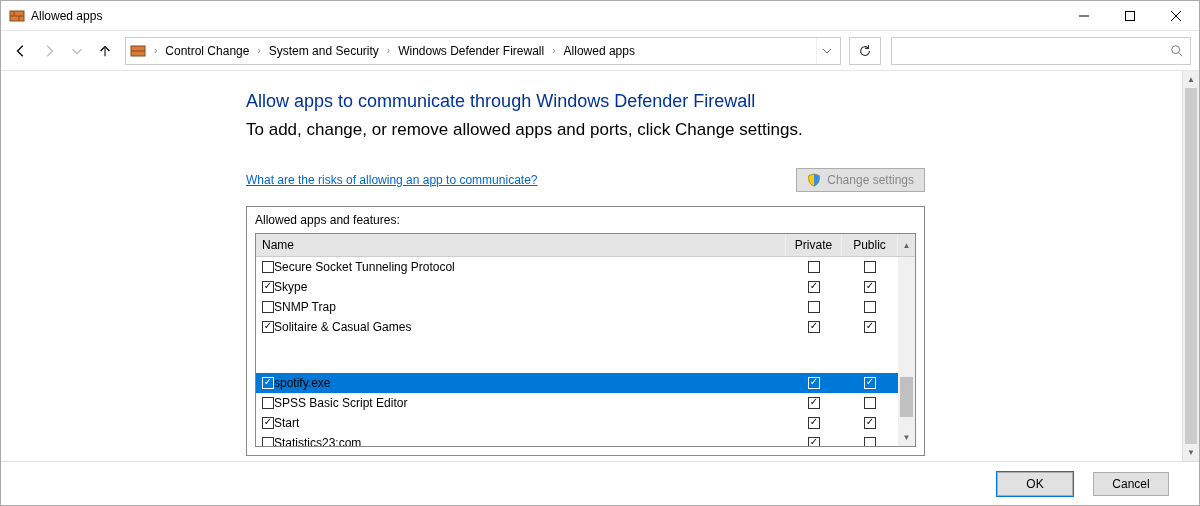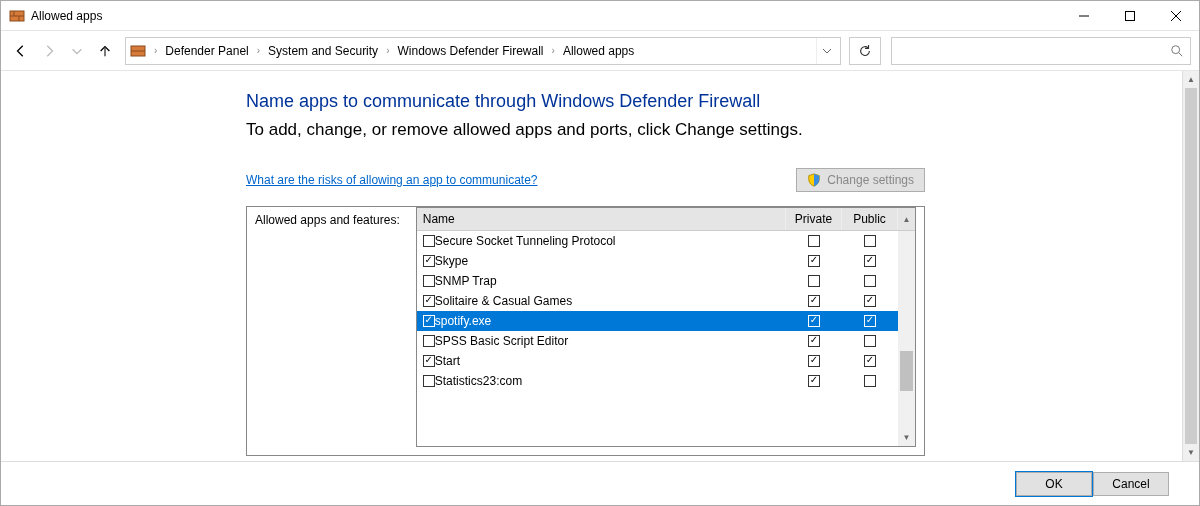--- a/index.html
+++ b/index.html
@@ -133,21 +133,21 @@
       color: #888;
       font-size: 12px;
       margin-right: 6px;
     }
     .shield-mini { width:14px;height:14px; }
 
     
     .table-frame {
       border: 1px solid #888;
       height: 250px;
-      display: flex; flex-direction: row;
+      display: flex; flex-direction: column;
       margin-right: 6px;
     }
     .table-caption {
       padding: 6px 8px;
       font-size: 12px;
     }
     .table-inner {
       margin: 0 8px 8px 8px;
       border: 1px solid #888;
       flex: 1;
@@ -170,21 +170,21 @@
     .th-public { width: 56px; text-align:center; }
     .th-scroll { width: 17px; border-right:none; display:flex;align-items:center;justify-content:center;font-size:8px;color:#666; }
     .tbody-wrap { flex:1; position:relative; overflow:hidden; }
     .tbody { overflow:hidden; }
     .row {
       display:flex;
       align-items:center;
       height: 20px;
       font-size: 12px;
     }
-    .row.selected { background:#0078d7; color:#ffffff; }
+    .row.selected { background:#0078d7; color:#000000;margin-top:36px; }
     .row.selected .cb.checked::after { color:#fff; border-color:#fff; }
     .row.selected .cb { border-color:#fff; }
     .cell-name { flex:1; display:flex; align-items:center; padding-left:6px; }
     .cell-private, .cell-public { width:56px; display:flex; align-items:center; justify-content:center; }
     .cell-scroll { width:17px; }
     .cb {
       width:12px; height:12px;
       border: 1px solid #333;
       display:inline-flex; align-items:center; justify-content:center;
       background:#fff;
@@ -211,21 +211,21 @@
     
     .footer {
       position: absolute;
       bottom: 0; left: 0; right: 0;
       height: 44px;
       border-top: 1px solid #ddd;
       display: flex;
       align-items: center;
       justify-content: flex-end;
       padding-right: 30px;
-      gap: 1px;
+      gap: 20px;
       background:#fff;
     }
     .footer .btn {
       min-width: 76px;
       height: 24px;
       border: 1px solid #adadad;
       background: #e1e1e1;
       display:flex;align-items:center;justify-content:center;
       font-size:12px;
     }
@@ -288,21 +288,21 @@
   </div>
 
   <div class="breadcrumb">
     <span class="bc-icon">
       <svg width="16" height="16" viewBox="0 0 16 16">
           <rect x="1" y="3" width="14" height="10" fill="#d67b3a" stroke="#8a4a1a"></rect>
           <line x1="1" y1="8" x2="15" y2="8" stroke="#8a4a1a"></line>
         </svg>
     </span>
     <span class="bc-sep">›</span>
-    <span class="bc-item">Defender Panel</span>
+    <span class="bc-item">Control Change</span>
     <span class="bc-sep">›</span>
     <span class="bc-item">System and Security</span>
     <span class="bc-sep">›</span>
     <span class="bc-item">Windows Defender Firewall</span>
     <span class="bc-sep">›</span>
     <span class="bc-item">Allowed apps</span>
     <span class="bc-drop">
       <svg width="10" height="10" viewBox="0 0 10 10">
           <polyline points="1,3 5,7 9,3" fill="none" stroke="#666"></polyline>
         </svg>
@@ -322,21 +322,21 @@
       <svg width="14" height="14" viewBox="0 0 16 16">
           <circle cx="6.5" cy="6.5" r="4.5" fill="none" stroke="#666"></circle>
           <line x1="10" y1="10" x2="14" y2="14" stroke="#666"></line>
         </svg>
     </span>
   </div>
 </div>
 
 <div class="main-wrap">
   <div class="content">
-    <div class="page-title">Name apps to communicate through Windows Defender Firewall</div>
+    <div class="page-title">Allow apps to communicate through Windows Defender Firewall</div>
     <div class="page-subtitle">To add, change, or remove allowed apps and ports, click Change settings.</div>
     <div class="header-row">
       <a href="#" class="risk-link">What are the risks of allowing an app to communicate?</a>
       <div class="change-settings-btn">
         <span class="shield-mini">
           <svg width="14" height="14" viewBox="0 0 16 16">
               <path d="M8 1l6 2v4c0 4-3 7-6 8-3-1-6-4-6-8V3l6-2z" fill="#ffcc00" stroke="#aa8800"></path>
               <path d="M8 1v14c3-1 6-4 6-8V3l-6-2z" fill="#3a8de0"></path>
             </svg>
         </span>

